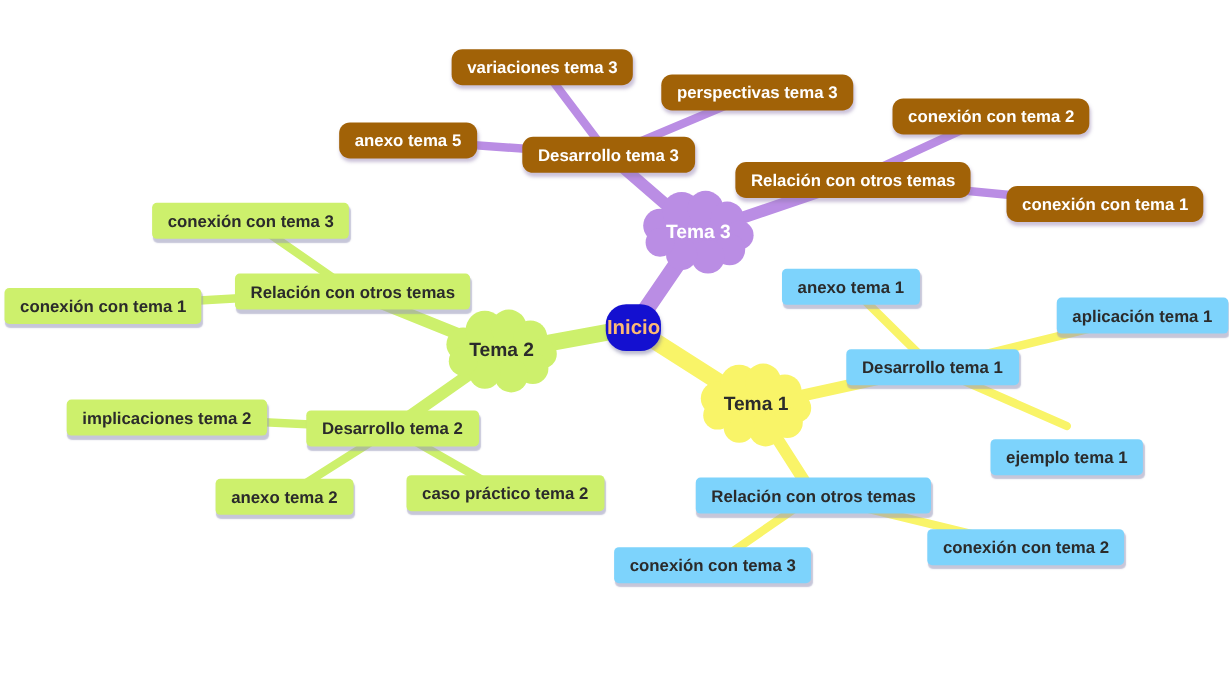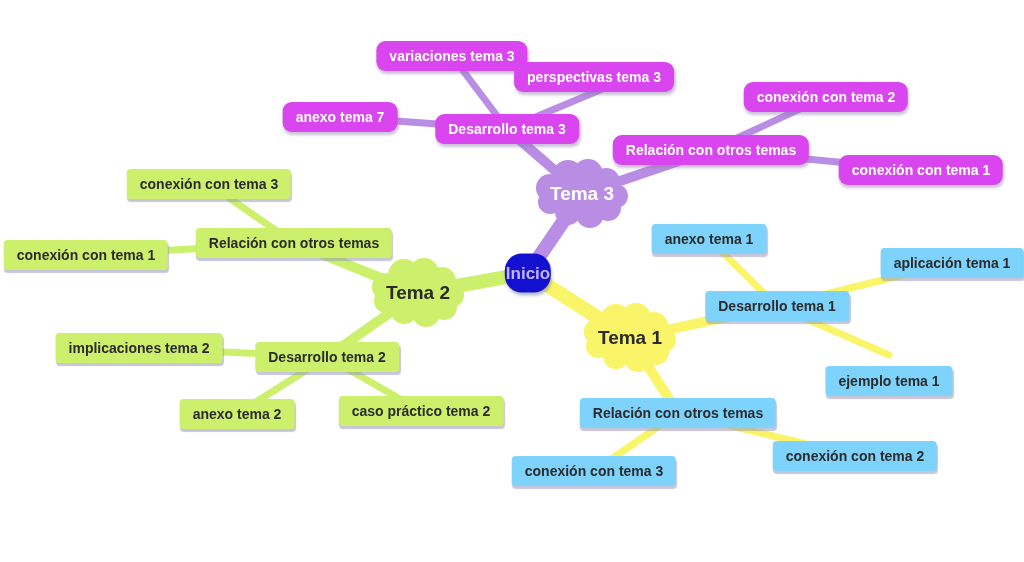--- a/index.html
+++ b/index.html
@@ -23,40 +23,40 @@
     transform: translate(-50%, -50%);
     white-space: nowrap;
     font-weight: bold;
     font-size: 14px;
     line-height: 1;
     padding: 8px 13px;
     box-shadow: 1px 3px 1px rgba(151, 151, 186, 0.55);
     cursor: pointer;
   }
   .node.purple {
-    background: #d946ef;
+    background: #a16207;
     color: #ffffff;
     border-radius: 9px;
     box-shadow: 1px 3px 3px rgba(140, 120, 170, 0.45);
   }
   .node.green  { background: #cdf06c; color: #2b2b2b; border-radius: 4px; }
   .node.yellow { background: #7dd3fc; color: #2b2b2b; border-radius: 4px; }
   .node.root {
     background: #1410d0;
-    color: #c4b5fd;
+    color: #fdba74;
     border-radius: 17px;
     font-size: 17px;
     padding: 11px 1px;
     box-shadow: 1px 3px 3px rgba(120, 120, 160, 0.5);
   }
   .cloud-label {
     position: absolute;
     transform: translate(-50%, -50%);
     font-weight: bold;
-    font-size: 19px;
+    font-size: 16px;
     white-space: nowrap;
     pointer-events: none;
   }
   .cloud-label.dark  { color: #2b2b2b; }
   .cloud-label.light { color: #ffffff; }
 </style>
 </head>
 <body>
 
 <div class="canvas">
@@ -107,22 +107,22 @@
         <use href="#cloud-shape" xlink:href="#cloud-shape" transform="translate(630 338)" fill="#f9f468"></use>
       </g>
   </svg>
   <div id="node-layer">
       <div class="node root" style="left: 528px; top: 273px;">Inicio</div>
       <div class="cloud-label light" style="left: 582px; top: 194px;">Tema 3</div>
       <div class="cloud-label dark" style="left: 418px; top: 293px;">Tema 2</div>
       <div class="cloud-label dark" style="left: 630px; top: 338px;">Tema 1</div>
       <div class="node purple" style="left: 507px; top: 129px;">Desarrollo tema 3</div>
       <div class="node purple" style="left: 452px; top: 56px;">variaciones tema 3</div>
-      <div class="node purple" style="left: 594px; top: 77px;">perspectivas tema 3</div>
-      <div class="node purple" style="left: 340px; top: 117px;">anexo tema 7</div>
+      <div class="node purple" style="left: 631px; top: 77px;">perspectivas tema 3</div>
+      <div class="node purple" style="left: 340px; top: 117px;">anexo tema 5</div>
       <div class="node purple" style="left: 711px; top: 150px;">Relación con otros temas</div>
       <div class="node purple" style="left: 826px; top: 97px;">conexión con tema 2</div>
       <div class="node purple" style="left: 921px; top: 170px;">conexión con tema 1</div>
       <div class="node green" style="left: 294px; top: 243px;">Relación con otros temas</div>
       <div class="node green" style="left: 209px; top: 184px;">conexión con tema 3</div>
       <div class="node green" style="left: 86px; top: 255px;">conexión con tema 1</div>
       <div class="node green" style="left: 327px; top: 357px;">Desarrollo tema 2</div>
       <div class="node green" style="left: 139px; top: 348px; text-align: center;">implicaciones tema 2</div>
       <div class="node green" style="left: 237px; top: 414px;">anexo tema 2</div>
       <div class="node green" style="left: 421px; top: 411px;">caso práctico tema 2</div>

